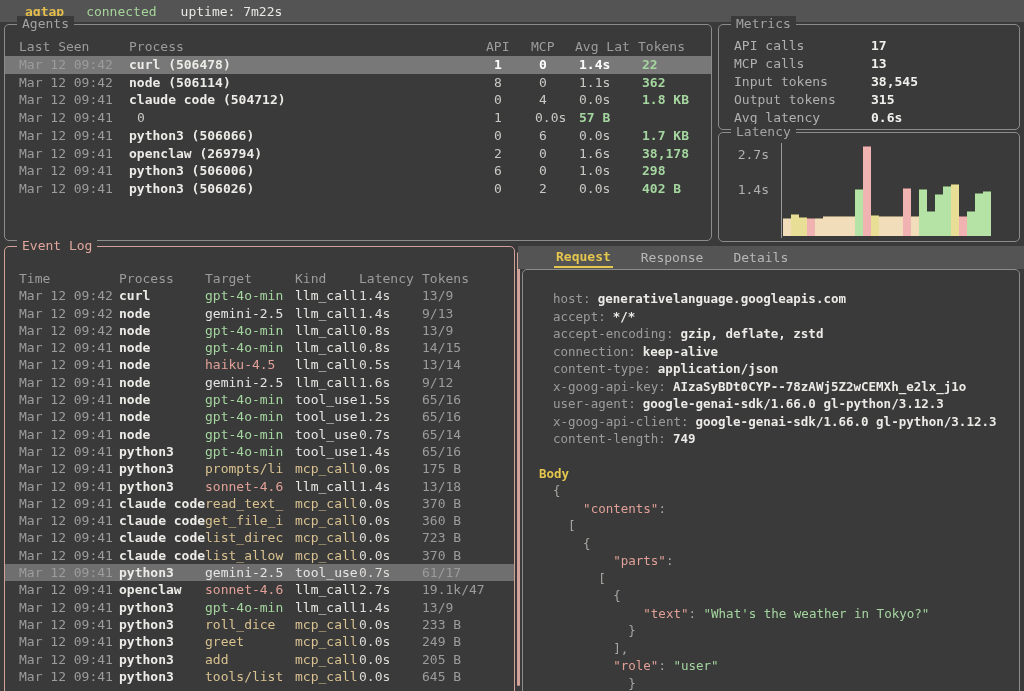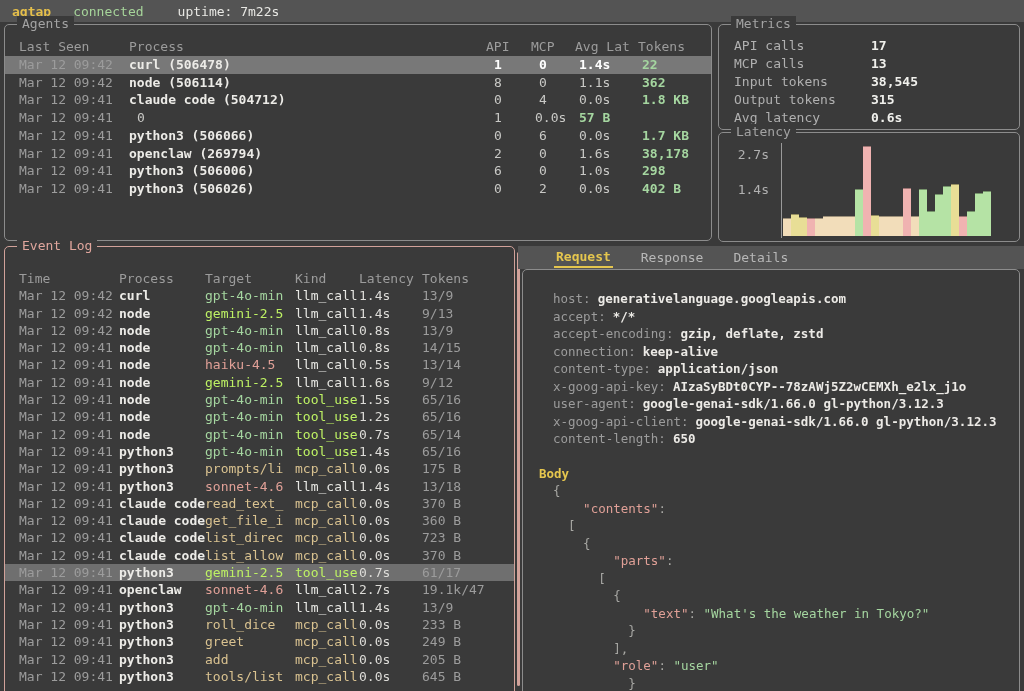--- a/index.html
+++ b/index.html
@@ -1,24 +1,24 @@
 <!DOCTYPE html>
 <html><head>
 <meta charset="utf-8">
 <style>
   * { margin:0; padding:0; box-sizing:border-box; }
   html,body { width:1024px; height:691px; overflow:hidden; background:#3a3a3a;
     font-family:"DejaVu Sans Mono", monospace; font-size:13px; color:#e8e8e4; }
 
   
   .topbar { position:absolute; left:0; top:0; width:1024px; height:22px;
-    background:#545454; display:flex; align-items:center; padding-left:12px; }
+    background:#545454; display:flex; align-items:center; padding-left:25px; }
   .app-name { color:#e5bf4a; font-weight:bold; }
   .conn { color:#a6d49a; margin-left:22px; }
-  .uptime { color:#e8e8e4; margin-left:34px; }
+  .uptime { color:#e8e8e4; margin-left:24px; }
 
   
   .panel { position:absolute; border:1px solid #8c8c8c; border-radius:5px; background:#3a3a3a; }
   .panel-title { position:absolute; top:-9px; left:12px; background:#3a3a3a;
     padding:0 5px; color:#a3a3a3; font-size:13px; }
   .panel.focus { border-color:#d2a29a; }
   .panel.focus .panel-title { color:#e0a69d; }
 
   .p-agents  { left:4px;  top:24px;  width:708px; height:217px; padding-top:13px; }
   .p-metrics { left:718px; top:24px; width:302px; height:106px; padding-top:12px; }
@@ -53,21 +53,21 @@
   [data-barcolor="pink"]   { background:#f0b3b1; }
   [data-barcolor="green"]  { background:#b5e3a5; }
 
   
   .ev-row { display:grid; grid-template-columns:100px 86px 90px 64px 63px auto;
     padding-left:14px; height:17.3px; line-height:17.3px; white-space:nowrap; }
   .ev-row[data-hl="true"] { background:#6f6f6f; }
   .e-lat { color:#dddcd8; }
   .e-tok { color:#9c9c9c; }
   [data-color="green"]  { color:#a5d6a0; }
-  [data-color="yellow"] { color:#bef264; }
+  [data-color="yellow"] { color:#e5e5e5; }
   [data-color="salmon"] { color:#e0a097; }
   [data-color="tan"]    { color:#d9c290; }
   [data-color="white"]  { color:#e8e8e4; }
 
   .el-scrollbar { position:absolute; left:517px; top:252px; width:3px; height:434px;
     background:#d2a29a; border-radius:2px; }
 
   
   .tabbar { position:absolute; left:518px; top:246px; width:506px; height:23px;
     background:#545454; display:flex; align-items:center; padding-left:36px; }
@@ -531,21 +531,21 @@
 
       <div class="hline">
         <span class="hkey">user-agent:</span><span class="hval">google-genai-sdk/1.66.0 gl-python/3.12.3</span>
       </div>
 
       <div class="hline">
         <span class="hkey">x-goog-api-client:</span><span class="hval">google-genai-sdk/1.66.0 gl-python/3.12.3</span>
       </div>
 
       <div class="hline">
-        <span class="hkey">content-length:</span><span class="hval">650</span>
+        <span class="hkey">content-length:</span><span class="hval">749</span>
       </div>
     </div>
   <div class="body-label">Body</div>
   <div>
 
       <div class="jline"><span class="jpunc"></span><span class="jkey"></span><span class="jpunc"></span><span class="jstr"></span><span class="jpunc">{</span></div>
 
       <div class="jline"><span class="jpunc">    </span><span class="jkey">"contents"</span><span class="jpunc">:</span><span class="jstr"></span><span class="jpunc"></span></div>
 
       <div class="jline"><span class="jpunc">  </span><span class="jkey"></span><span class="jpunc"></span><span class="jstr"></span><span class="jpunc">[</span></div>

